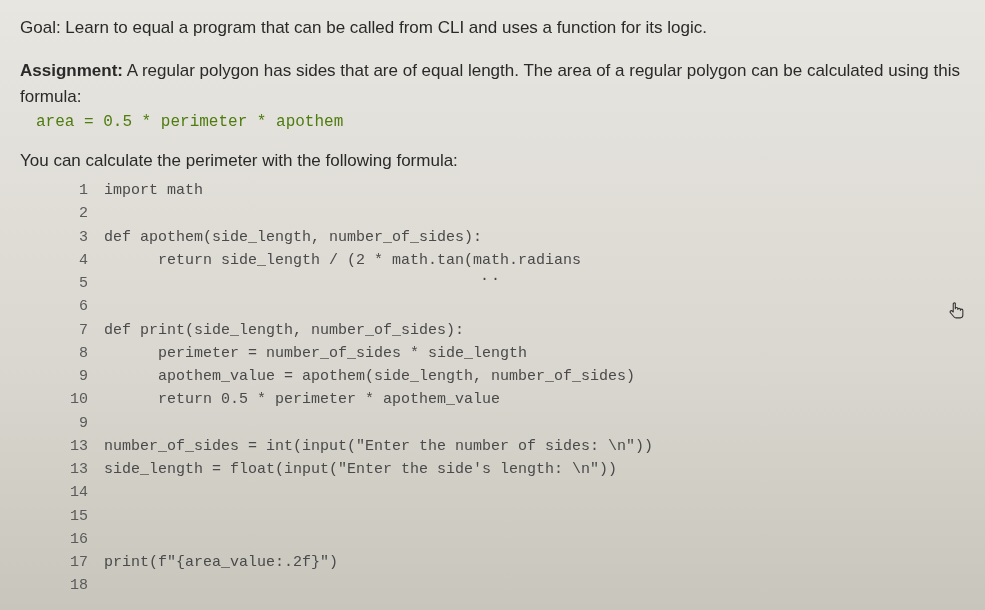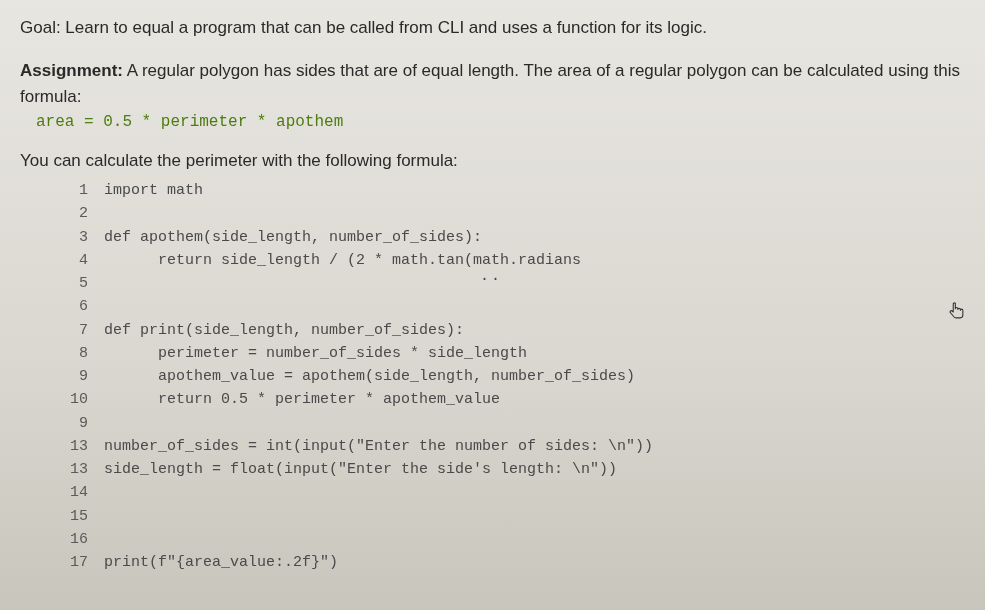--- a/index.html
+++ b/index.html
@@ -79,19 +79,20 @@
     <div class="code-line"><span class="line-num">8</span><span>      perimeter = number_of_sides * side_length</span></div>
     <div class="code-line"><span class="line-num">9</span><span>      apothem_value = apothem(side_length, number_of_sides)</span></div>
     <div class="code-line"><span class="line-num">10</span><span>      return 0.5 * perimeter * apothem_value</span></div>
     <div class="code-line"><span class="line-num">9</span><span></span></div>
     <div class="code-line"><span class="line-num">13</span><span>number_of_sides = int(input("Enter the number of sides: \n"))</span></div>
     <div class="code-line"><span class="line-num">13</span><span>side_length = float(input("Enter the side's length: \n"))</span></div>
     <div class="code-line"><span class="line-num">14</span><span></span></div>
     <div class="code-line"><span class="line-num">15</span></div>
     <div class="code-line"><span class="line-num">16</span><span></span></div>
     <div class="code-line"><span class="line-num">17</span><span>print(f"{area_value:.2f}")</span></div>
+    <div class="code-line"><span class="line-num">18</span><span></span></div>
   </div>
 
 <span class="cursor-icon">
   <svg viewBox="0 0 24 28" width="20" height="24">
     <path d="M9 3c-.8 0-1.5.7-1.5 1.5V14l-1.2-1.2c-.6-.6-1.5-.6-2.1 0s-.6 1.5 0 2.1l4.3 5.1c.6.7 1.4 1 2.3 1h5.2c1.7 0 3-1.3 3-3v-6c0-.8-.7-1.5-1.5-1.5S16 11.2 16 12v-1c0-.8-.7-1.5-1.5-1.5S13 10.2 13 11v-1c0-.8-.7-1.5-1.5-1.5S10 9.2 10 10V4.5C10.5 3.7 9.8 3 9 3z" fill="none" stroke="#333" stroke-width="1.3" stroke-linejoin="round"></path>
   </svg>
 </span>
 
 </body></html>

